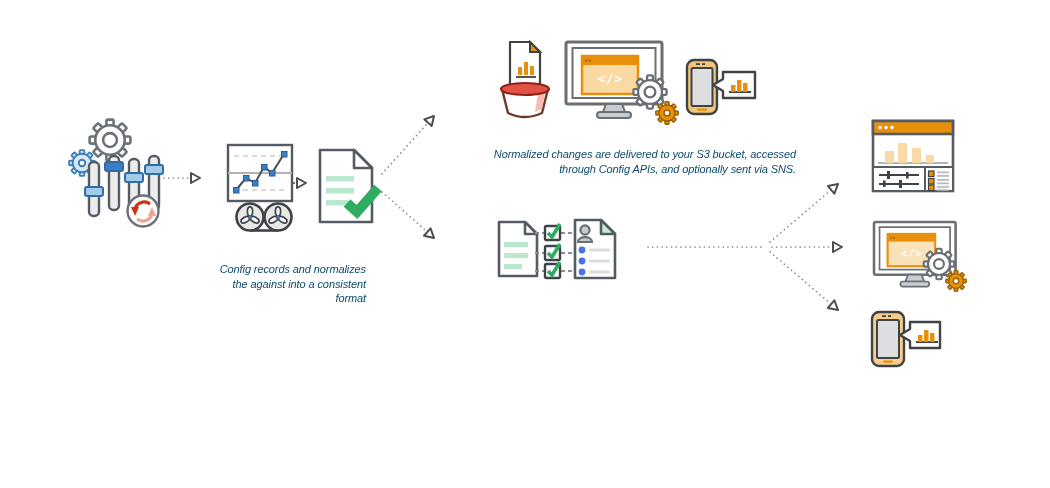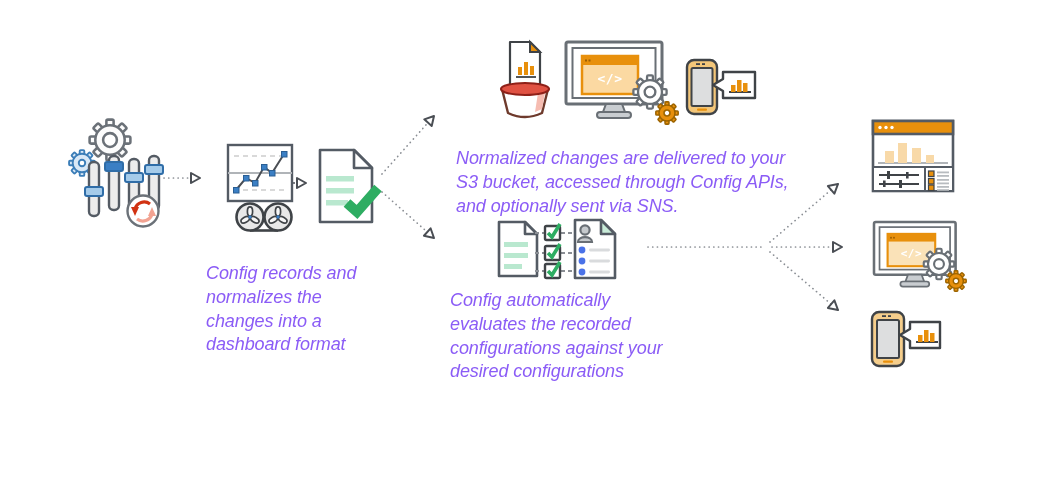--- a/index.html
+++ b/index.html
@@ -1,20 +1,20 @@
 <!DOCTYPE html>
 <html><head>
 <meta charset="utf-8">
 <style>
   html,body{margin:0;padding:0;background:#fff;}
   .stage{position:relative;width:1050px;height:488px;background:#ffffff;
          font-family:"Liberation Sans",sans-serif;overflow:hidden;}
   svg.layer{position:absolute;left:0;top:0;}
-  .caption{position:absolute;font-style:italic;font-size:18px;line-height:1.32;
-           color:#8b5cf6;text-align:left;letter-spacing:-0.1px;}
+  .caption{position:absolute;font-style:italic;font-size:11px;line-height:1.32;
+           color:#0c4a6e;text-align:right;letter-spacing:-0.1px;}
   .dotted{stroke:#8a8e94;stroke-width:1.7;stroke-linecap:round;stroke-dasharray:0.1 4.6;fill:none;}
   .dashed{stroke:#4a4e54;stroke-width:1.7;stroke-dasharray:5 3.5;fill:none;}
   .code{font-family:"DejaVu Sans Mono",monospace;font-weight:bold;font-size:13px;
         fill:#ffffff;letter-spacing:0.5px;}
 </style>
 </head>
 <body>
 
 <div class="stage">
 
@@ -263,17 +263,16 @@
     <rect x="16" y="5.2" width="3" height="1.8" fill="#3f4347"></rect>
     <rect x="11" y="50.5" width="10" height="2.2" rx="1" fill="#e8900c"></rect>
     <path d="M38,12 h30 v26 h-30 v-7 l-10,-6 l10,-6 z" fill="#ffffff" stroke="#3f4347" stroke-width="2.4" stroke-linejoin="round"></path>
     <line x1="44" y1="32" x2="66" y2="32" stroke="#3f4347" stroke-width="2"></line>
     <rect x="46" y="25" width="4.5" height="7" fill="#e8900c"></rect>
     <rect x="52" y="20" width="4.5" height="12" fill="#e8900c"></rect>
     <rect x="58" y="23" width="4.5" height="9" fill="#e8900c"></rect>
   </g>
 </svg>
 
-<div class="caption" style="left:206px;top:262px;width:160px;">Config records and normalizes the changes into a dashboard format</div>
+<div class="caption" style="left:206px;top:262px;width:160px;">Config records and normalizes the against into a consistent format</div>
 <div class="caption" style="left:456px;top:147px;width:340px;">Normalized changes are delivered to your S3 bucket, accessed through Config APIs, and optionally sent via SNS.</div>
-<div class="caption" style="left:450px;top:289px;width:225px;">Config automatically evaluates the recorded configurations against your desired configurations</div>
 
 </div>
 
 </body></html>

